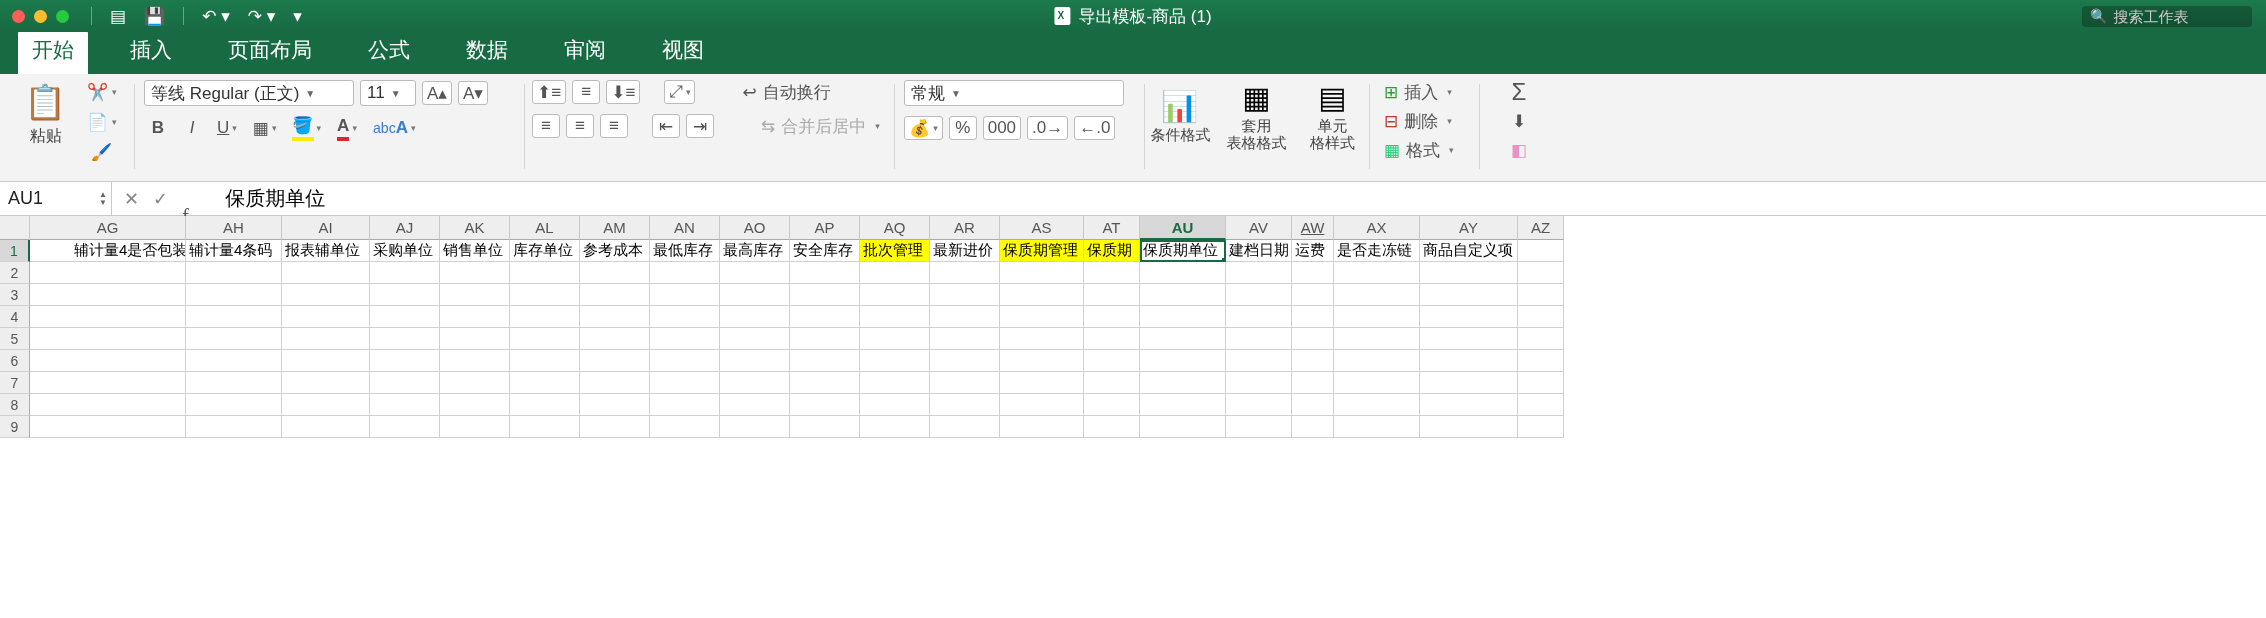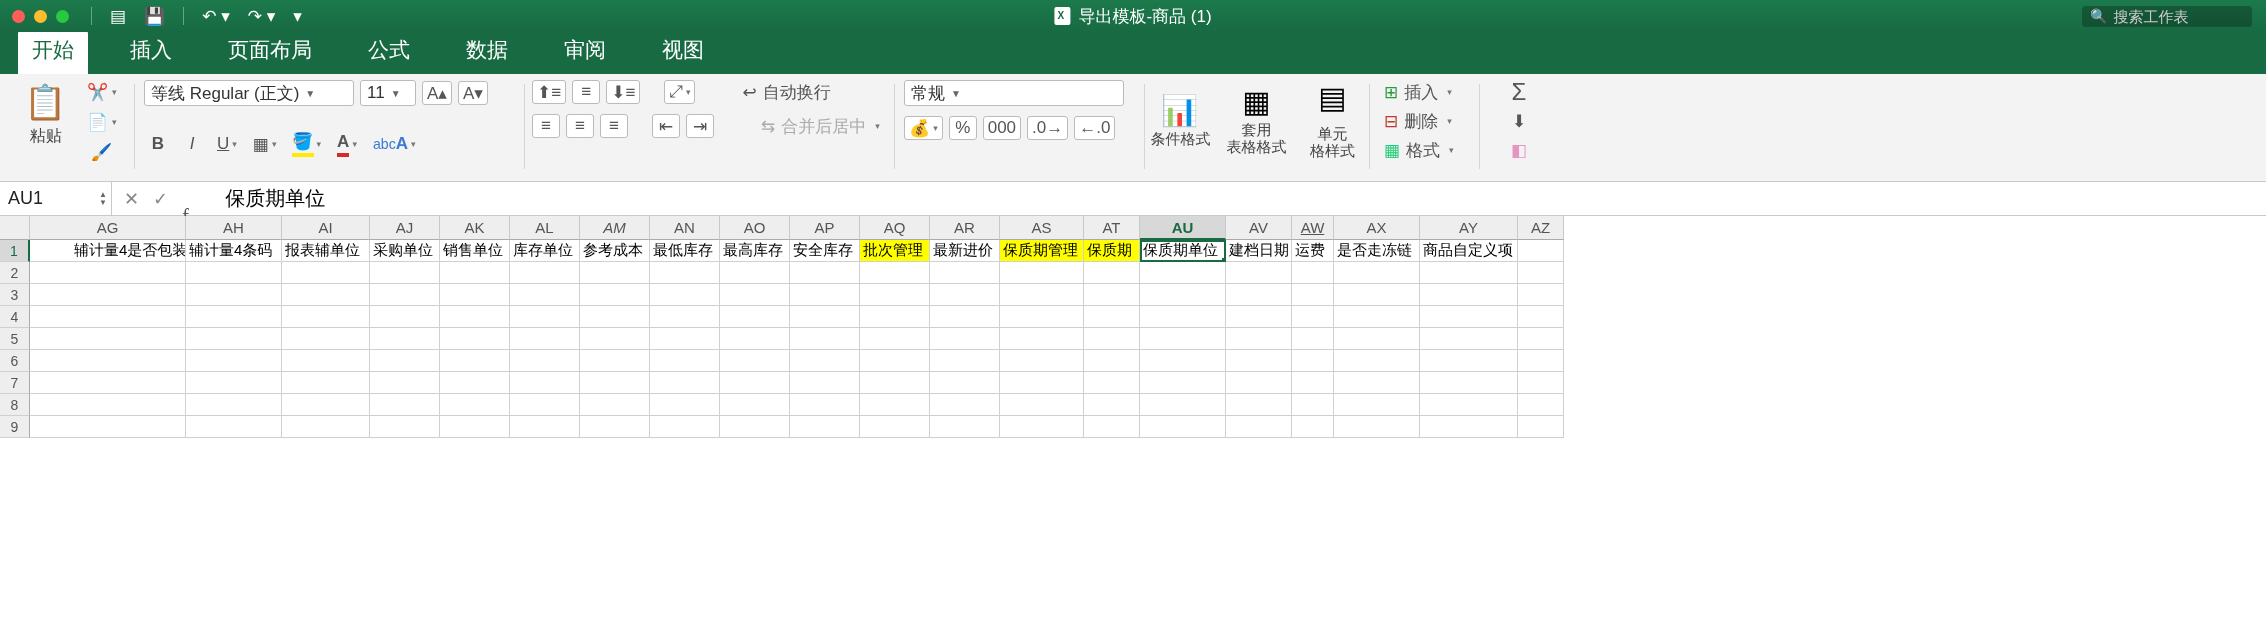--- a/index.html
+++ b/index.html
@@ -141,21 +141,21 @@
           </span>
         <span class="btn-sm">
             <span>🖌️</span>
           </span>
       </div>
     </div>
     <div class="grouplabel"></div>
   </div>
 
   <div class="group" style="width:390px;">
-    <div class="col" style="gap:26px; width:100%;">
+    <div class="col" style="gap:10px; width:100%;">
       <div class="row">
         <div class="select-ctl" style="width:210px;">
           <span class="txt">等线 Regular (正文)</span>
           <span class="arw">▼</span>
         </div>
         <div class="select-ctl" style="width:56px;">
           <span class="txt">11</span>
           <span class="arw">▼</span>
         </div>
         <span class="btn-sm bordered">A▴</span>
@@ -246,21 +246,21 @@
         <span class="ic-lg">📊</span>
         <span class="lbl">条件格式</span>
       </div>
       <div class="vbtn">
         <span class="ic-lg">▦</span>
         <span class="lbl" style="white-space:pre;">套用
 表格格式</span>
       </div>
       <div class="vbtn">
         <span class="ic-lg">▤</span>
-        <span class="lbl" style="white-space:pre;margin-top:8px;">单元
+        <span class="lbl" style="white-space:pre;">单元
 格样式</span>
       </div>
     </div>
     <div class="grouplabel"></div>
   </div>
 
   <div class="group" style="width:110px;">
     <div class="col" style="gap:5px;">
       <span class="btn-sm" style="min-width:90px; justify-content:flex-start; gap:6px;">
         <span style="color:#2a9d3a;">⊞</span>
@@ -306,21 +306,21 @@
 
 <div class="sheet">
   <div class="corner"></div>
   <div class="colhdrs" id="colhdrs">
       <div class="colhdr" style="width: 156px;">AG</div>
       <div class="colhdr" style="width: 96px;">AH</div>
       <div class="colhdr" style="width: 88px;">AI</div>
       <div class="colhdr" style="width: 70px;">AJ</div>
       <div class="colhdr" style="width: 70px;">AK</div>
       <div class="colhdr" style="width: 70px;">AL</div>
-      <div class="colhdr" style="width: 70px; font-style: italic;">AM</div>
+      <div class="colhdr" style="width: 70px;">AM</div>
       <div class="colhdr" style="width: 70px;">AN</div>
       <div class="colhdr" style="width: 70px;">AO</div>
       <div class="colhdr" style="width: 70px;">AP</div>
       <div class="colhdr" style="width: 70px;">AQ</div>
       <div class="colhdr" style="width: 70px;">AR</div>
       <div class="colhdr" style="width: 84px;">AS</div>
       <div class="colhdr" style="width: 56px;">AT</div>
       <div class="colhdr sel" style="width: 86px;">AU</div>
       <div class="colhdr" style="width: 66px;">AV</div>
       <div class="colhdr" style="width: 42px; text-decoration: underline;">AW</div>

